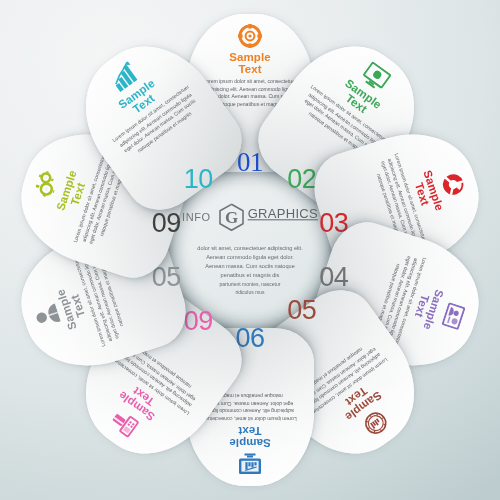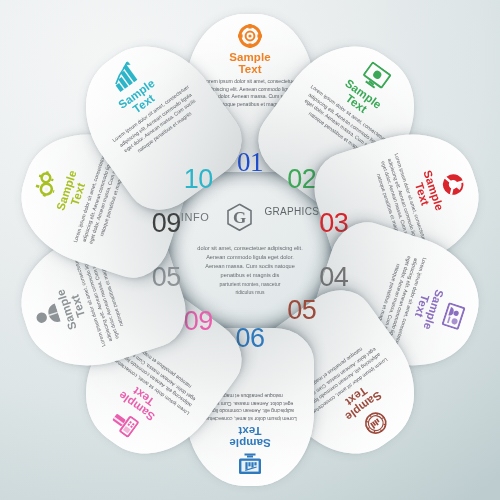--- a/index.html
+++ b/index.html
@@ -62,28 +62,28 @@
     font-family: "Liberation Sans", sans-serif;
   }
 
   .center-hub {
     position: absolute; left: 250px; top: 250px;
     transform: translate(-50%, -50%);
     width: 170px; text-align: center;
   }
   .logo-row {
     display: flex; align-items: center; justify-content: center;
-    gap: 16px; margin-bottom: 13px;
+    gap: 7px; margin-bottom: 13px;
   }
   .logo-info { font-size: 11px; color: #6e7578; letter-spacing: .6px; }
   .hexlogo { position: relative; width: 27px; height: 28px; }
   .hexlogo svg { display:block; }
   .logo-graphics {
-    font-size: 10px; color: #5f6669; letter-spacing: .3px;
-    margin-left: -4px; align-self: flex-start; margin-top: 3px;
+    font-size: 13px; color: #5f6669; letter-spacing: .3px;
+    margin-left: -4px; align-self: flex-start; margin-top: 3px; text-decoration: underline;
   }
   .hub-title { font-size: 13.5px; color: #5e6467; margin-bottom: 2px; }
   .hub-body { font-size: 5.6px; line-height: 1.62; color: #666c70; padding: 0 6px; }
   .hub-body .small { font-size: 5px; }
 </style>
 </head>
 <body>
 
 <div id="stage">
     <div class="petal" style="transform: rotate(0deg);">

